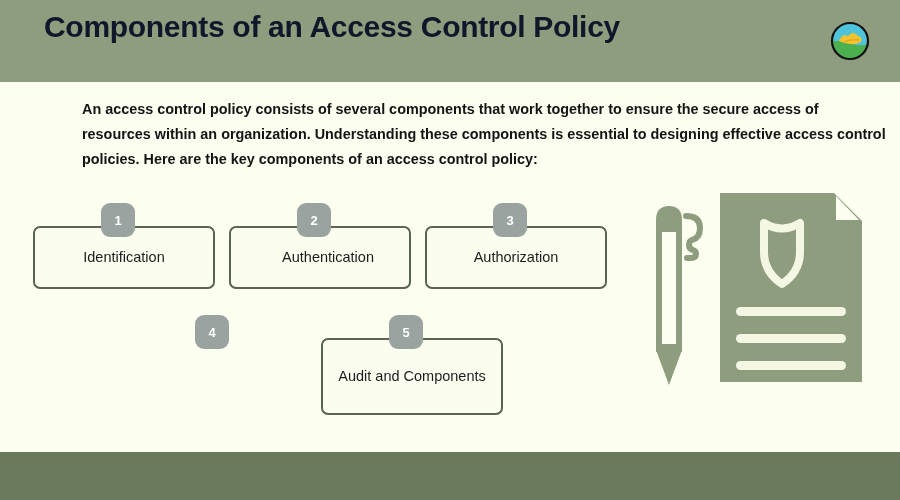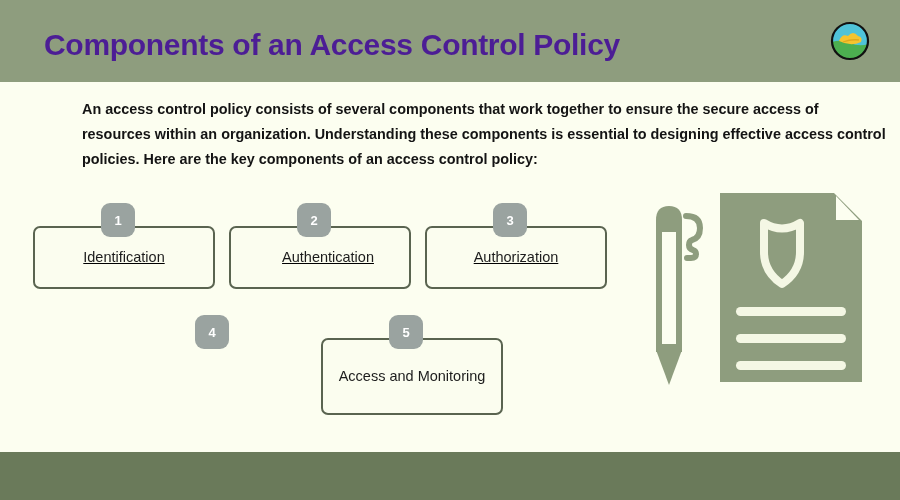--- a/index.html
+++ b/index.html
@@ -21,24 +21,24 @@
     left: 0;
     top: 0;
     width: 900px;
     height: 82px;
     background: #8E9D7E;
     box-sizing: border-box;
   }
   .header-title {
     position: absolute;
     left: 44px;
-    top: 28px;
+    top: 10px;
     font-size: 30px;
     font-weight: bold;
-    color: #4c1d95;
+    color: #0f172a;
     letter-spacing: -0.3px;
     white-space: nowrap;
   }
   .logo {
     position: absolute;
     left: 829px;
     top: 20px;
     width: 42px;
     height: 42px;
   }
@@ -90,21 +90,21 @@
     color: #FFFFFF;
     font-size: 13px;
     font-weight: bold;
     display: flex;
     align-items: center;
     justify-content: center;
     z-index: 3;
   }
 
   
-  .r1 { top: 46px; height: 63px; width: 182px; text-decoration: underline; }
+  .r1 { top: 46px; height: 63px; width: 182px; }
   .r1b { top: 23px; }
   .c1 { left: 33px; }
   .c2 { left: 229px; padding-left: 16px; }
   .c3 { left: 425px; }
   .b1 { left: 101px; }
   .b2 { left: 297px; }
   .b3 { left: 493px; }
 
   
   .r2 { top: 158px; height: 77px; width: 182px; }
@@ -180,21 +180,21 @@
   </div>
   <div class="badge r1b b3">
     <span>3</span>
   </div>
 
   <div class="badge r2b b4">
     <span>4</span>
   </div>
 
   <div class="comp-box r2 c5">
-    <span class="comp-label">Access and Monitoring</span>
+    <span class="comp-label">Audit and Components</span>
   </div>
   <div class="badge r2b b5">
     <span>5</span>
   </div>
 </div>
 
 <div class="illustration">
   <svg width="220" height="200" viewBox="0 0 220 200">
 
     <g>

